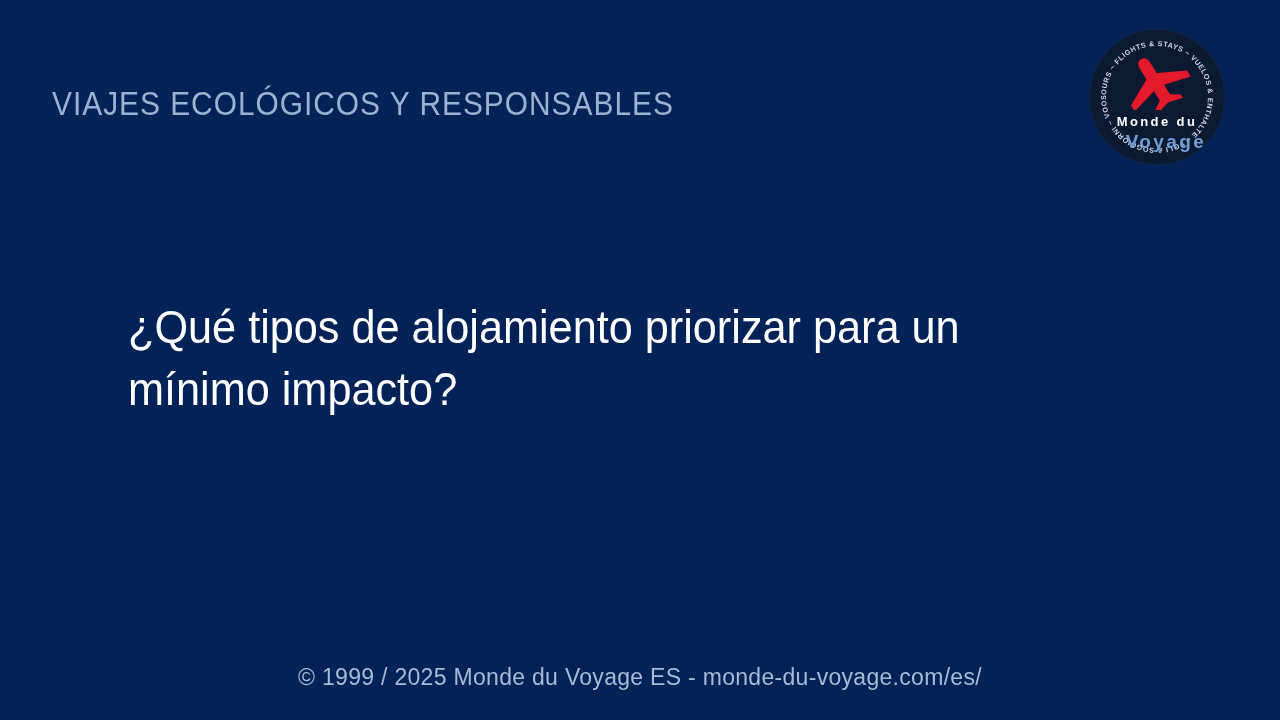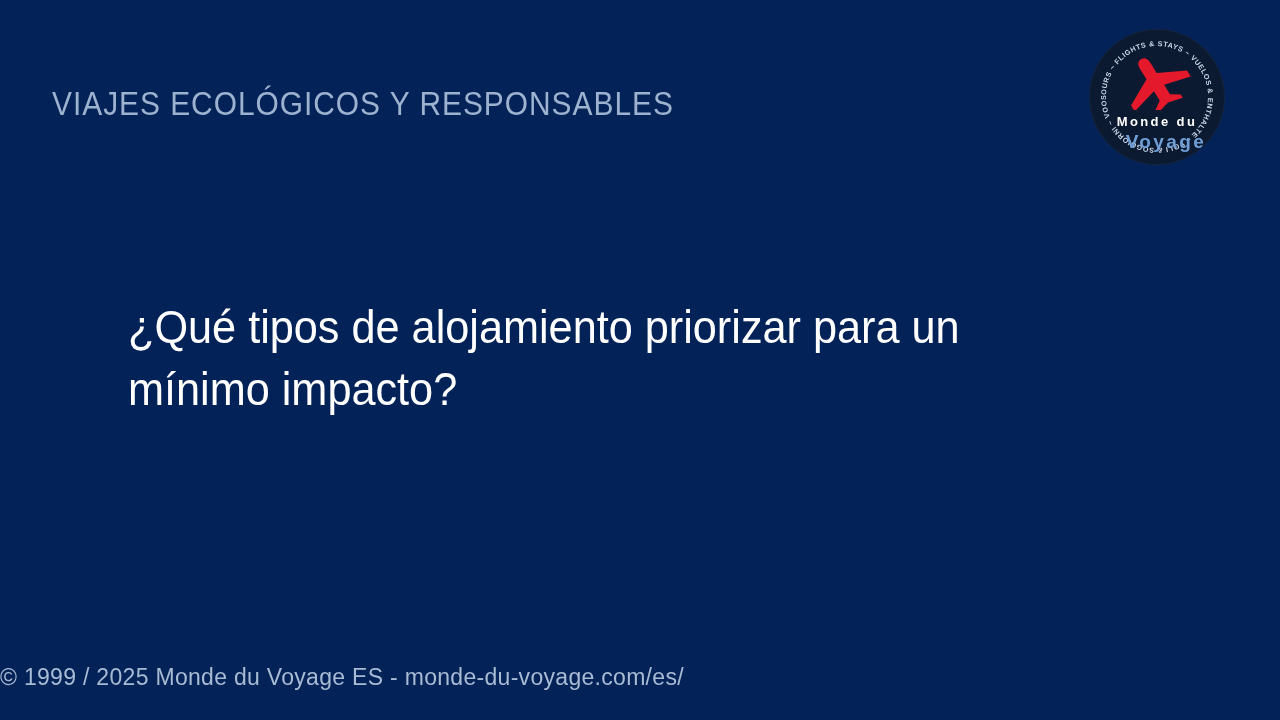--- a/index.html
+++ b/index.html
@@ -109,21 +109,21 @@
     transform: scaleX(0.94);
     transform-origin: left top;
   }
 
   
   .footer {
     position: absolute;
     left: 0;
     top: 662px;
     width: 1280px;
-    text-align: left;
+    text-align: center;
     font-family: "Liberation Sans Narrow", "Liberation Sans", sans-serif;
     font-size: 23px;
     line-height: 30px;
     letter-spacing: 0.3px;
     color: #a8bbd4;
     font-weight: 400;
   }
 </style>
 </head>
 <body>

